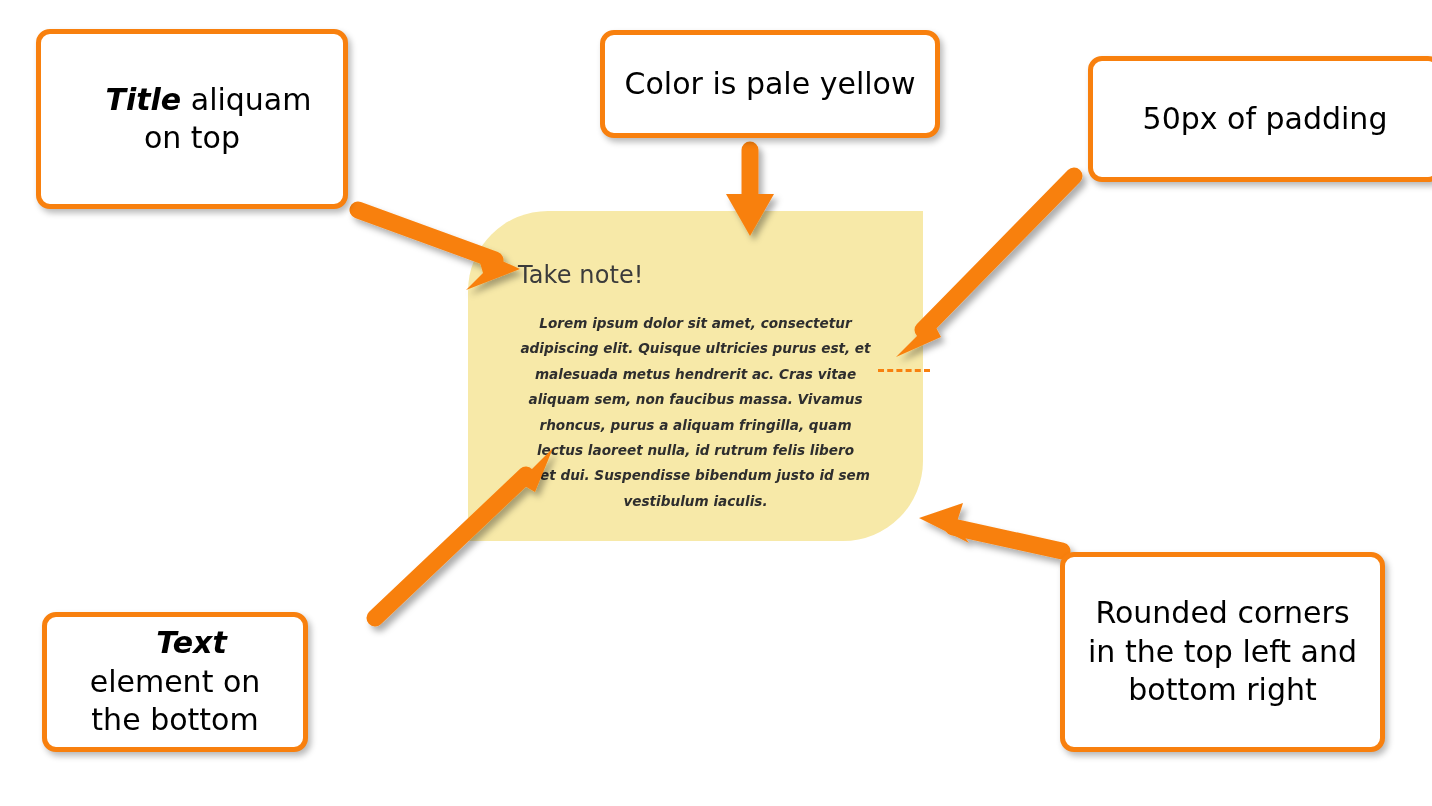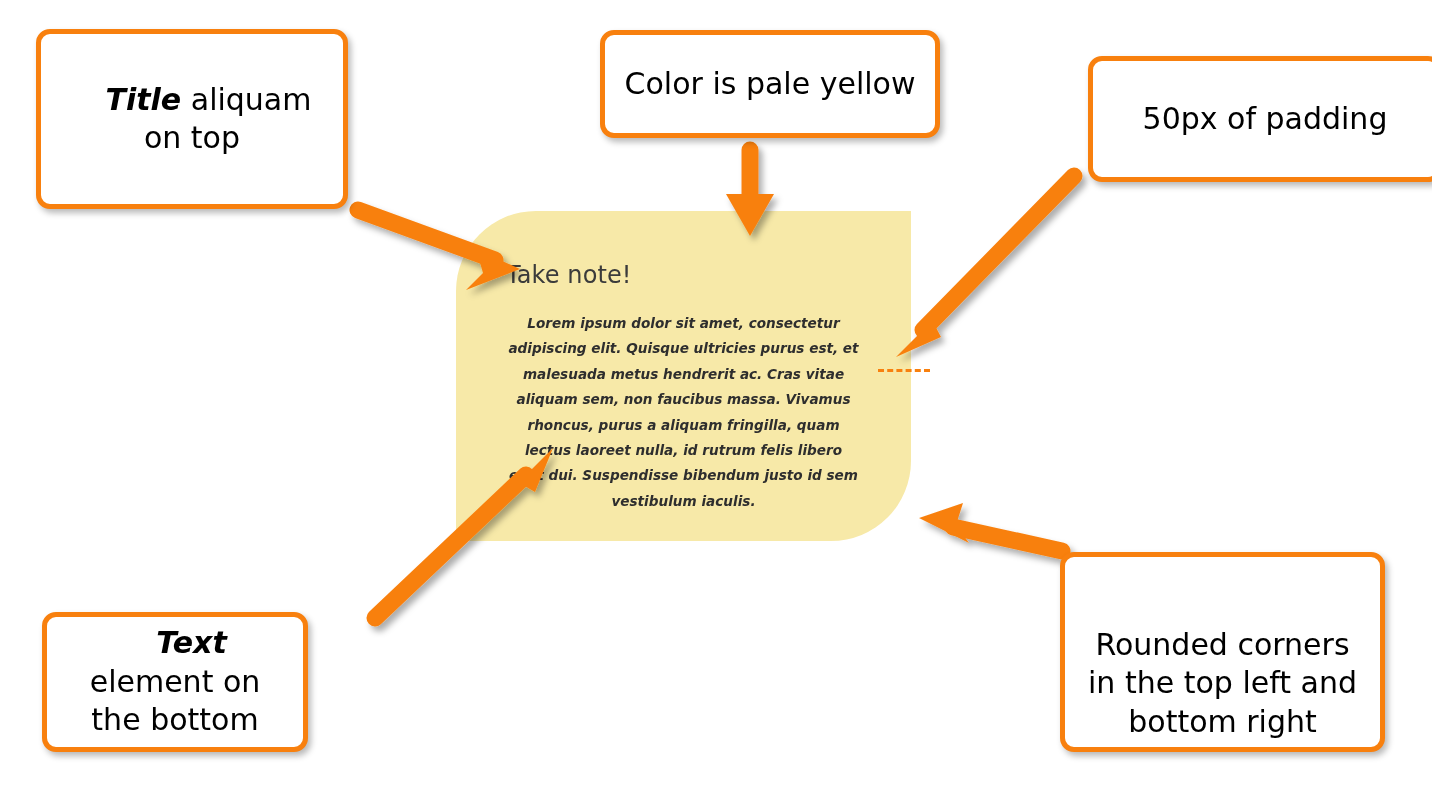--- a/index.html
+++ b/index.html
@@ -42,27 +42,27 @@
   }
   .callout em {
     font-style: italic;
     font-weight: bold;
     margin-left: 33px;
   }
 
   #callout-title-top   { left: 36px;   top: 29px;  width: 312px; height: 180px; font-size: 30px; }
   #callout-color       { left: 568px;  top: 30px;  width: 340px; height: 108px; font-size: 30px; margin-left: 32px; }
   #callout-padding     { left: 1088px; top: 56px;  width: 354px; height: 126px; font-size: 30px; }
-  #callout-corners     { left: 1060px; top: 552px; width: 325px; height: 200px; font-size: 30px; align-items: flex-end; }
+  #callout-corners     { left: 1060px; top: 552px; width: 325px; height: 200px; font-size: 30px; }
   #callout-text-bottom { left: 42px;   top: 612px; width: 266px; height: 140px; font-size: 30px; }
 
   
   #note-card {
     position: absolute;
-    left: 456px;
+    left: 468px;
     top: 211px;
     width: 455px;
     height: 330px;
     box-sizing: border-box;
     background: #F7E9A8;
     border-radius: 80px 0 80px 0;
     padding: 50px;
     z-index: 2;
   }
   #note-title {

